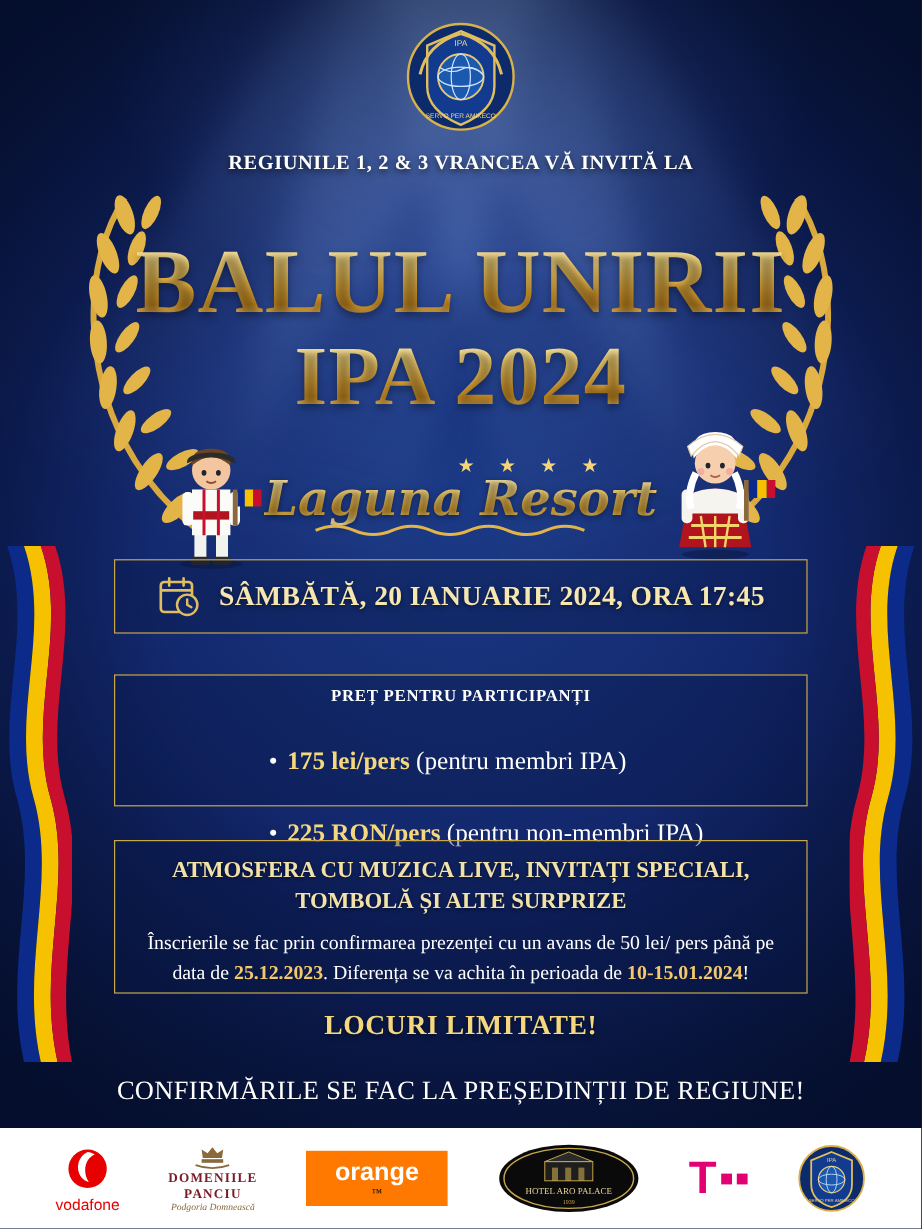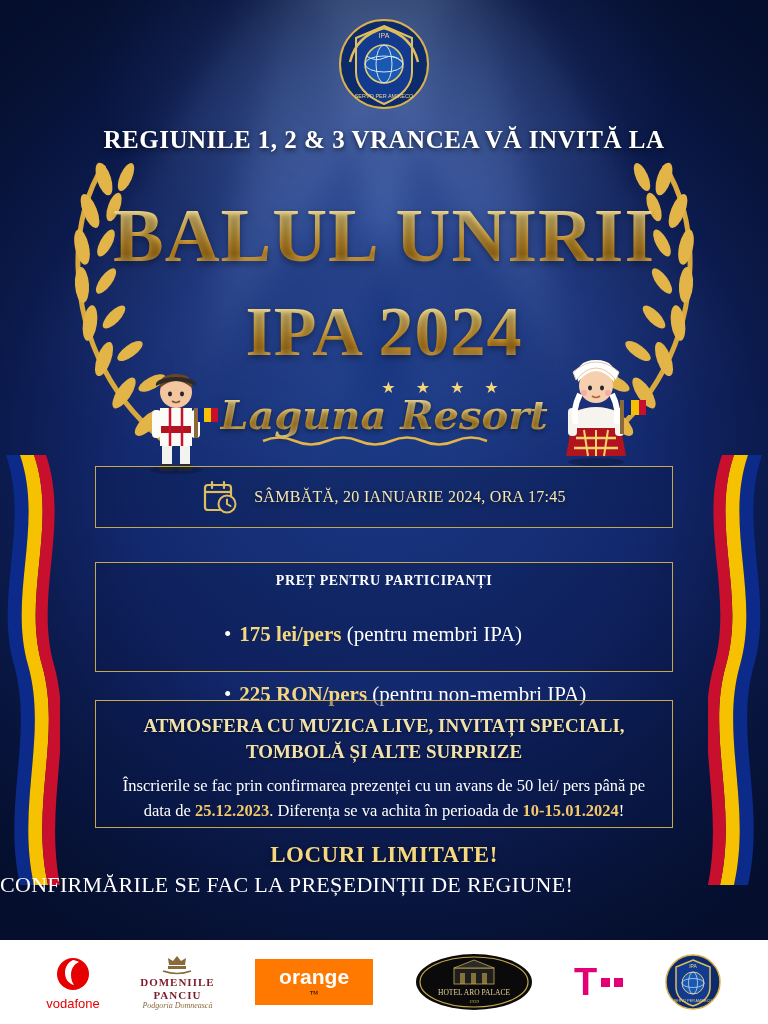--- a/index.html
+++ b/index.html
@@ -45,21 +45,21 @@
   .ribbon svg { display: block; }
 
   
   .emblem { position: absolute; top: 16px; left: 50%; transform: translateX(-50%); width: 96px; height: 96px; }
 
   
   .invite {
     position: absolute; top: 126px; left: 0; right: 0;
     text-align: center;
     color: #ffffff;
-    font-size: 25px;
+    font-size: 17px;
     font-weight: bold;
     letter-spacing: 0.5px;
     text-shadow: 0 2px 5px rgba(0,0,0,0.65);
   }
 
   
   .laurel { position: absolute; top: 155px; width: 150px; height: 300px; }
   .laurel.l { left: 44px; }
   .laurel.r { right: 44px; transform: scaleX(-1); }
 
@@ -69,21 +69,21 @@
     font-weight: bold;
     background: linear-gradient(180deg, #fff6cf 0%, #f6d67a 28%, #e0a93a 55%, #c98b20 72%, #f8e39c 100%);
     -webkit-background-clip: text; background-clip: text;
     color: transparent;
     -webkit-text-fill-color: transparent;
     text-shadow: 0 3px 6px rgba(0,0,0,0.35);
     letter-spacing: 1px;
     line-height: 1.05;
   }
   .title1 { font-size: 76px; }
-  .title2 { font-size: 70px; margin-top: 19px; }
+  .title2 { font-size: 70px; margin-top: 2px; }
 
   .resort {
     position: absolute; top: 378px; left: 0; right: 0; text-align: center;
   }
   .resort .stars { color: #f5d57a; font-size: 16px; letter-spacing: 8px; margin-left: 120px; display:block; margin-bottom: -6px; }
   .resort .name {
     display: inline-block;
     font-family: "DejaVu Serif", serif;
     font-style: italic; font-weight: bold;
     font-size: 40px;
@@ -101,21 +101,21 @@
 
   
   .box {
     position: absolute; left: 50%; transform: translateX(-50%);
     border: 1.5px solid #c9a84c;
     background: rgba(10,24,70,0.35);
   }
   .box.date { top: 466px; width: 578px; height: 62px; }
   .date-row { display: flex; align-items: center; justify-content: center; height: 100%; gap: 16px; }
   .date-text {
-    color: #f6e6b0; font-weight: normal; font-size: 16px; letter-spacing: 0.3px;
+    color: #f6e6b0; font-weight: bold; font-size: 23px; letter-spacing: 0.3px;
     text-shadow: 0 2px 4px rgba(0,0,0,0.5);
   }
   .cal-icon { width: 36px; height: 36px; }
 
   .box.price { top: 562px; width: 578px; height: 110px; padding-top: 10px; }
   .price-title {
     text-align: center; color: #ffffff; font-size: 14px; font-weight: bold; letter-spacing: 0.6px;
   }
   .price-list { margin: 8px 0 0 128px; }
   .price-item { color: #ffffff; font-size: 21px; line-height: 1.45; margin-top: 30px; }
@@ -132,21 +132,21 @@
     margin-top: 10px; text-align: center; color: #ffffff; font-size: 16.5px; line-height: 1.5;
   }
   .info-p .hl { color: #f3c96b; font-weight: bold; }
 
   .limited {
     position: absolute; top: 842px; left: 0; right: 0; text-align: center;
     color: #f5d87e; font-weight: bold; font-size: 23px; letter-spacing: 0.5px;
     text-shadow: 0 2px 4px rgba(0,0,0,0.5);
   }
   .confirm {
-    position: absolute; top: 872px; left: 0; right: 0; 
+    position: absolute; top: 896px; left: 0; right: 0; text-align: center;
     color: #ffffff; font-size: 22px; letter-spacing: 0.3px;
   }
   .contacts {
     position: absolute; top: 902px; left: 0; right: 0; text-align: center;
     color: #f1d98e; font-size: 13px; font-weight: bold; letter-spacing: 0.3px;
   }
 
   
   .sponsors {
     position: absolute; bottom: 0; left: 0; right: 0; height: 84px;

